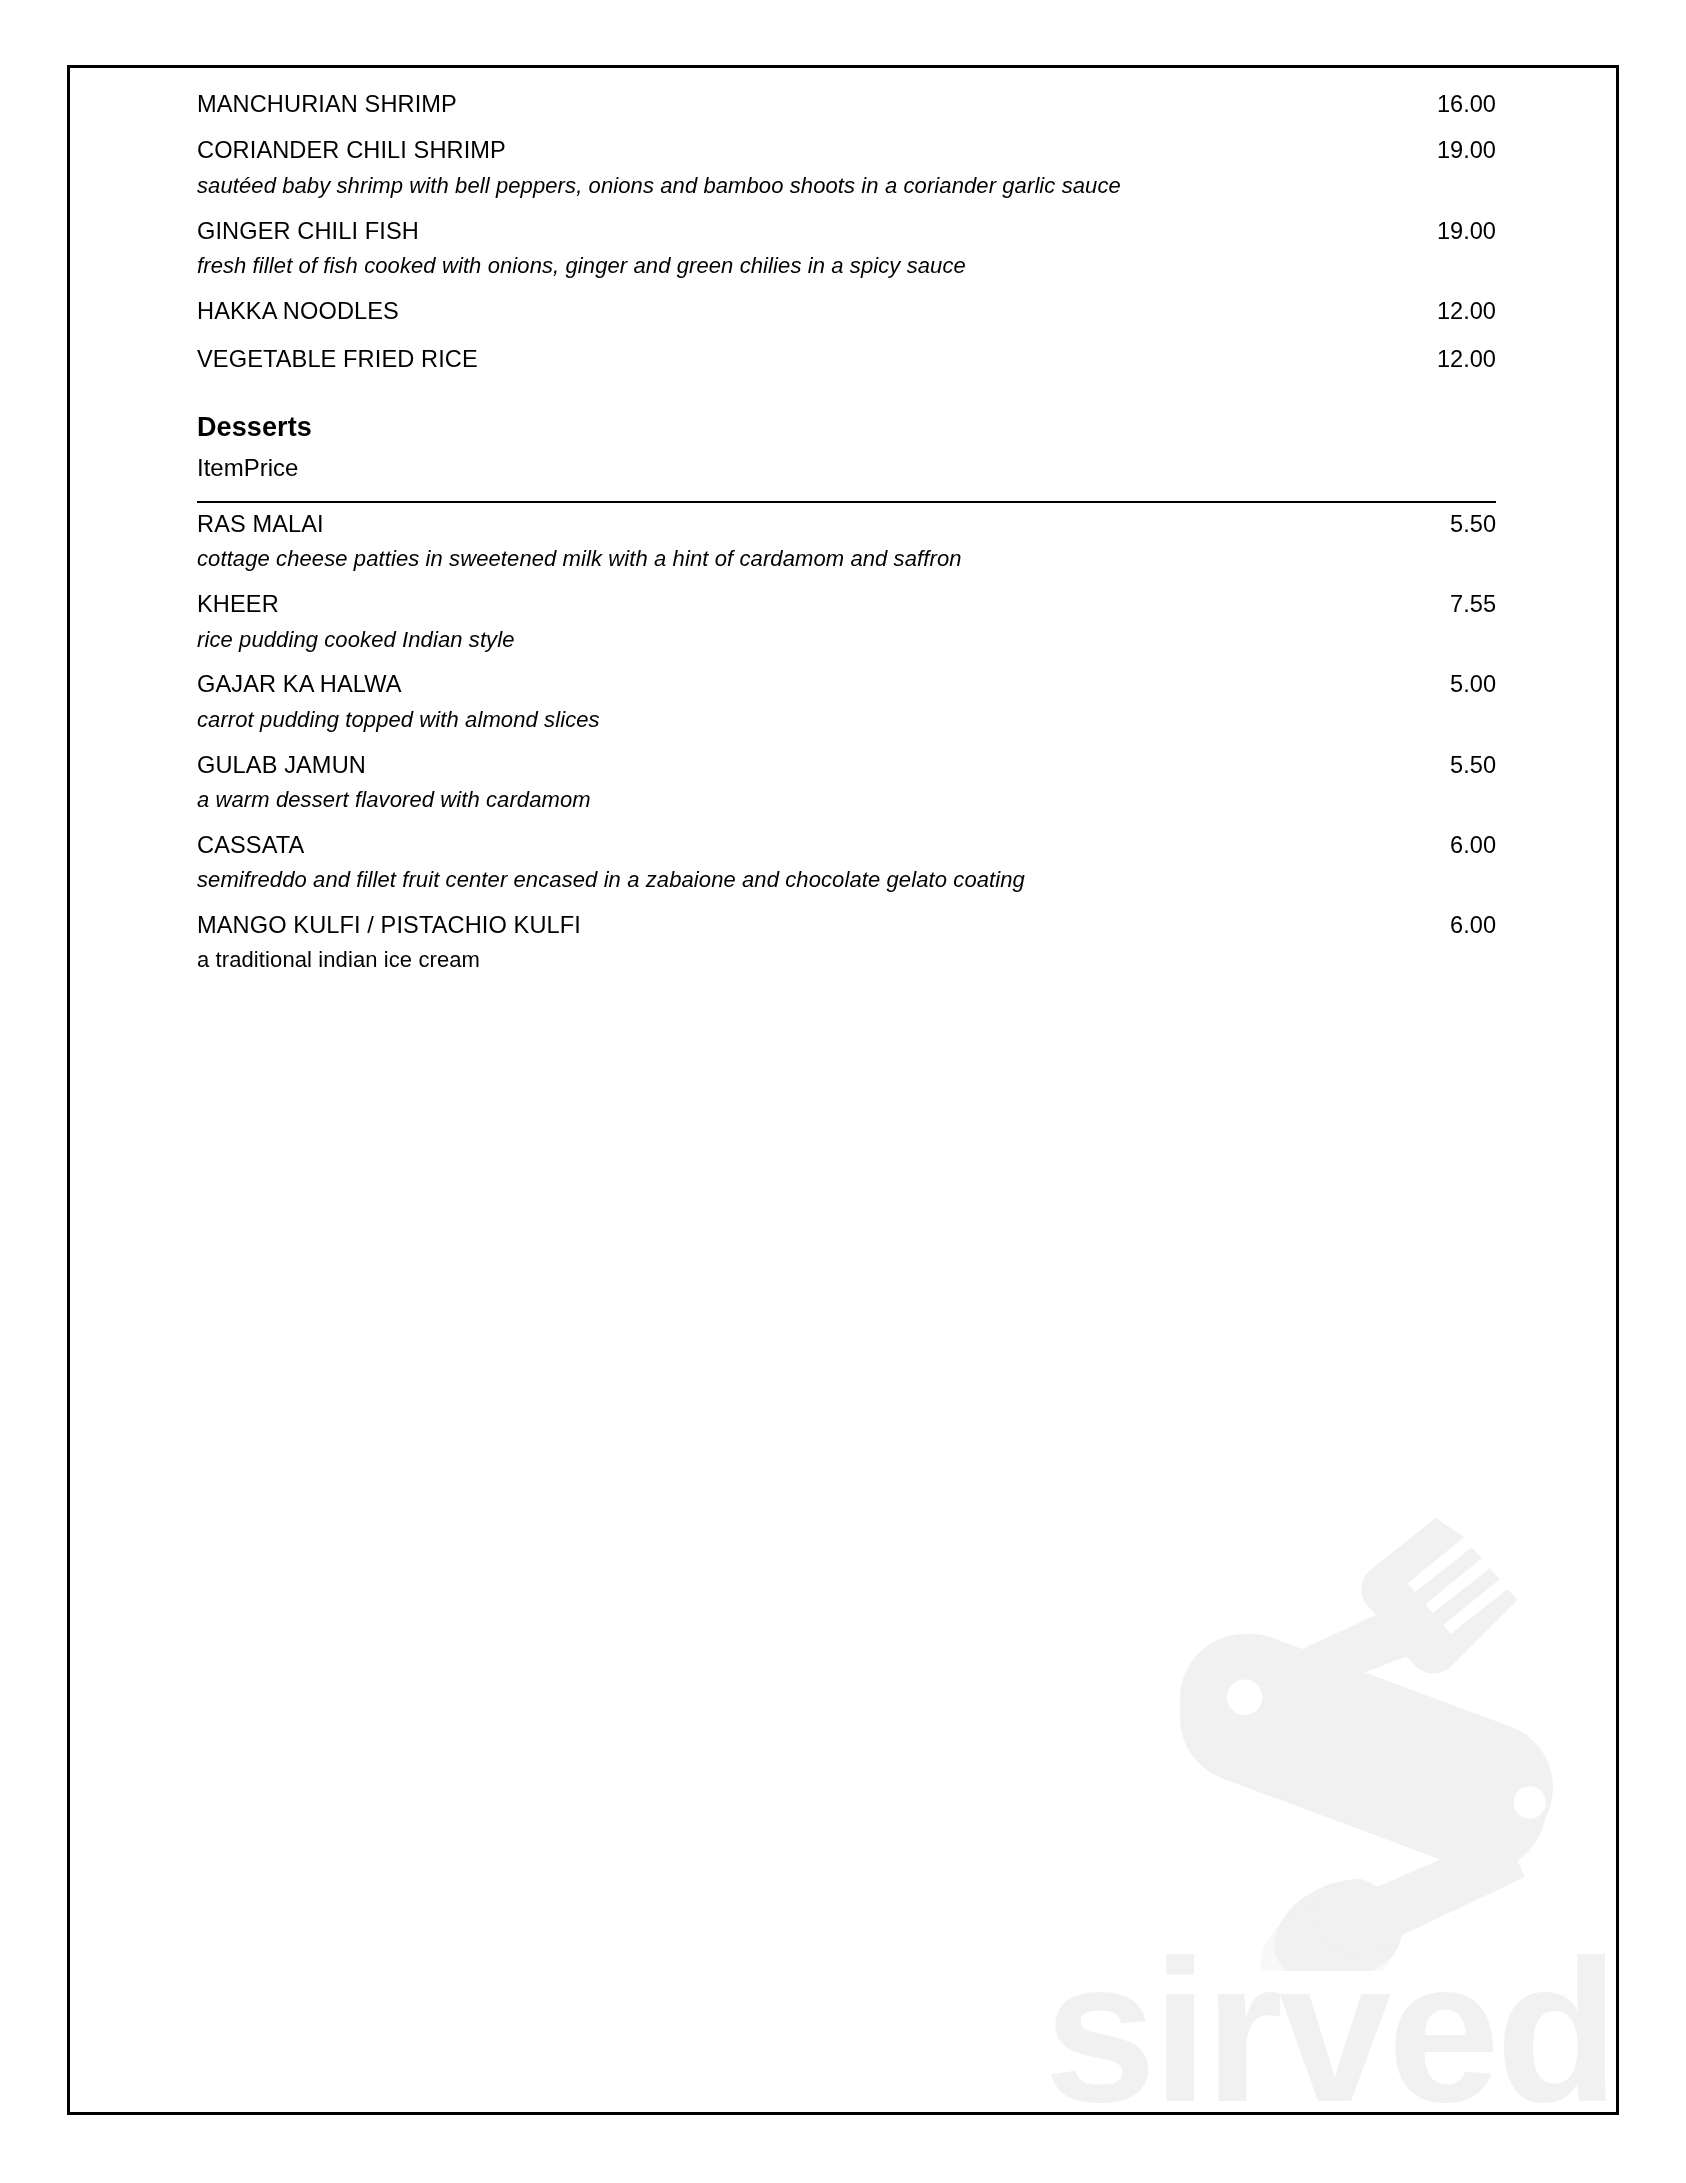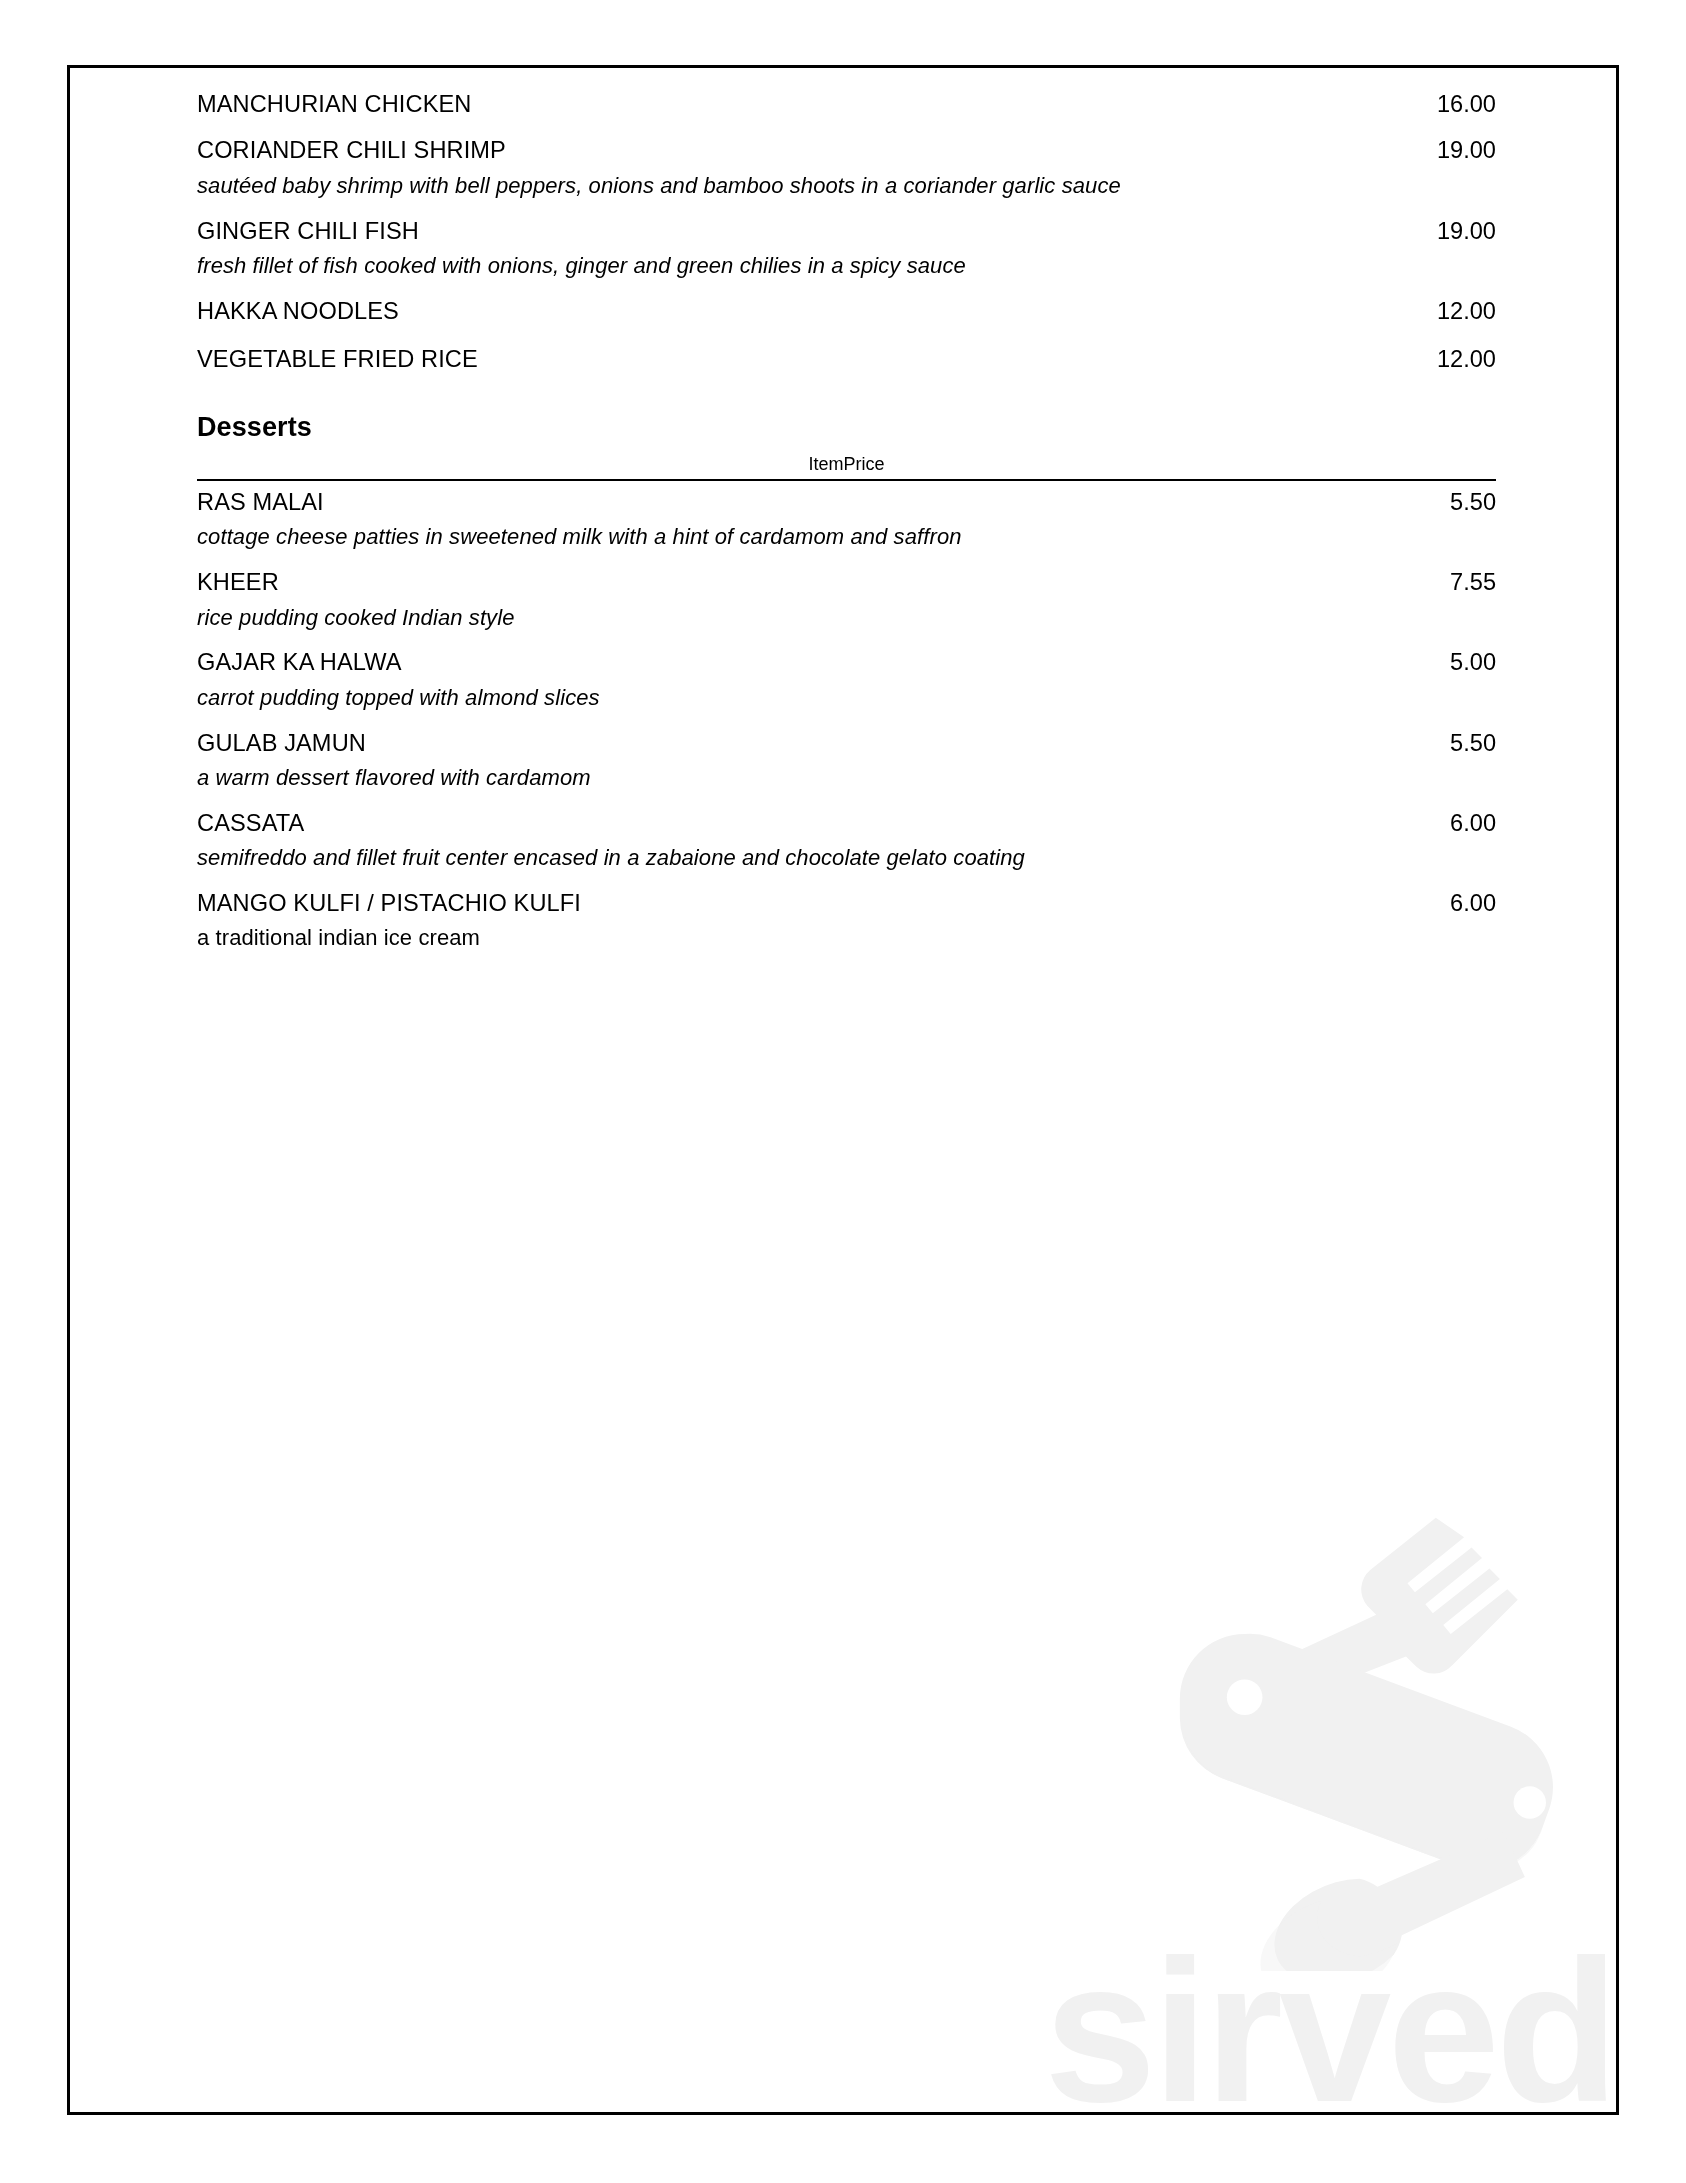--- a/index.html
+++ b/index.html
@@ -121,24 +121,24 @@
   .section-title {
     font-size: 27px;
     font-weight: 700;
     color: #000000;
     letter-spacing: 0.1px;
     margin-bottom: 10.8px;
   }
   .col-head-row {
     display: flex;
     align-items: baseline;
-    justify-content: center;
-    font-size: 18px;
-    color: #000000;
-    padding-bottom: 4px;
+    justify-content: flex-start;
+    font-size: 24px;
+    color: #000000;
+    padding-bottom: 19px;
   }
   .rule {
     border: none;
     border-top: 2.7px solid #000000;
     margin: 0 0 5.4px 0;
     width: 100%;
   }
   .section-items {
     margin-top: 6.7px;
   }
@@ -167,21 +167,21 @@
       </svg>
       <div id="wm-word">sirved</div>
     </div>
 
     <div id="content">
 
       <div>
 
         <div class="menu-item">
           <div class="item-row">
-            <div class="item-name">MANCHURIAN CHICKEN</div>
+            <div class="item-name">MANCHURIAN SHRIMP</div>
             <div class="item-price">16.00</div>
           </div>
         </div>
 
         <div class="menu-item">
           <div class="item-row">
             <div class="item-name">CORIANDER CHILI SHRIMP</div>
             <div class="item-price">19.00</div>
           </div>
           <div class="item-desc">sautéed baby shrimp with bell peppers, onions and bamboo shoots in a coriander garlic sauce</div>

